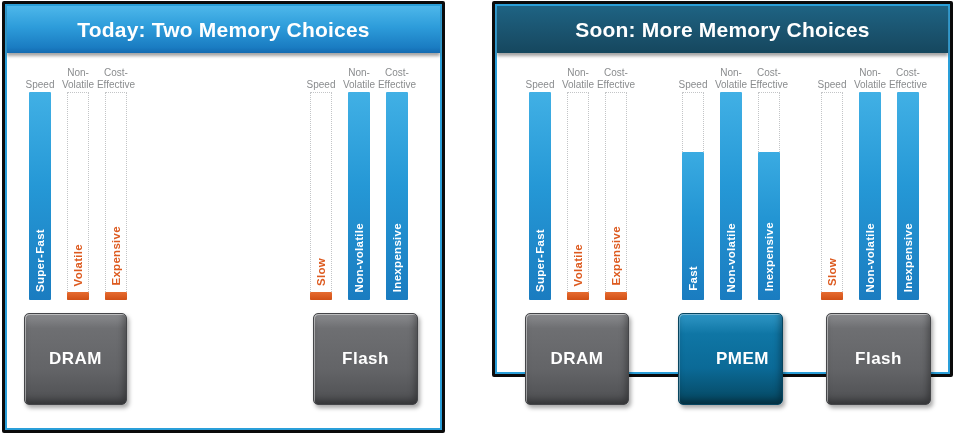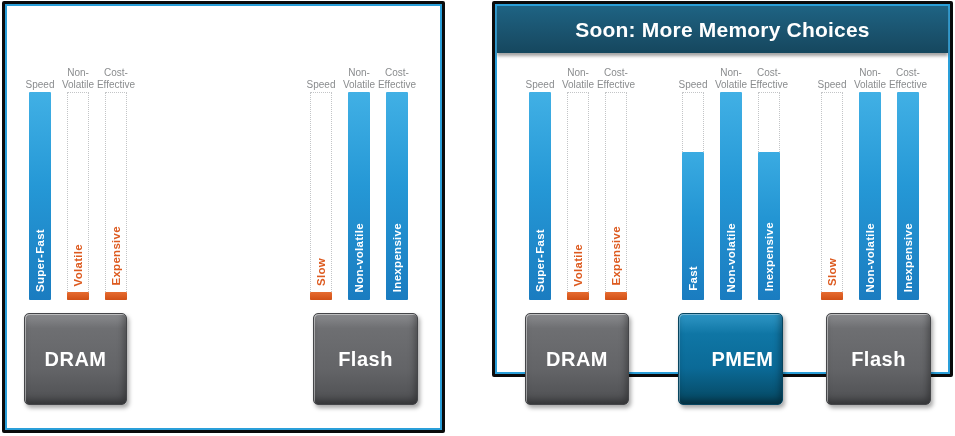--- a/index.html
+++ b/index.html
@@ -57,21 +57,21 @@
   .vlabel span {
     writing-mode:vertical-rl; transform:rotate(180deg);
     font-size:11.5px; font-weight:bold; letter-spacing:0.3px; white-space:nowrap;
   }
   .vlabel.white span { color:#ffffff; }
   .vlabel.orange span { color:#dd5a1f; }
   .col.empty .vlabel { bottom:13px; }
   .mem-box {
     position:absolute; top:309px; height:92px; box-sizing:border-box;
     border-radius:5px; display:flex; align-items:center; justify-content:center;
-    font-size:20px; font-weight:bold; color:#ffffff; letter-spacing:0.5px;
+    font-size:17px; font-weight:bold; color:#ffffff; letter-spacing:0.5px;
   }
   .box-gray {
     background: linear-gradient(180deg,#8a8b8e 0%,#6e6f72 16%,#636467 62%,#4e4f52 100%);
     border:1px solid #454649;
     box-shadow: inset 1px 1px 0 rgba(255,255,255,0.45),
                 inset -2px -4px 7px rgba(0,0,0,0.35),
                 2px 3px 4px rgba(0,0,0,0.35);
   }
   .box-blue {
     background: linear-gradient(180deg,#2f96c5 0%,#0f76a5 22%,#0b6a97 60%,#05465f 100%);
@@ -79,20 +79,21 @@
     box-shadow: inset 1px 1px 0 rgba(255,255,255,0.35),
                 inset -2px -4px 7px rgba(0,0,0,0.35),
                 2px 3px 4px rgba(0,0,0,0.35);
     padding-left: 24px;
   }
 </style>
 </head>
 <body>
 
 <div class="panel" style="left:2px;top:1px;width:443px;height:432px;">
+  <div class="panel-header header-today">Today: Two Memory Choices</div>
 
   <div class="bar-group" style="left:16px;">
     <div class="col-wrap">
       <div class="col-head">Speed</div>
       <div class="col full">
         <div class="vlabel white">
             <span>Super-Fast</span>
           </div>
       </div>
     </div>

